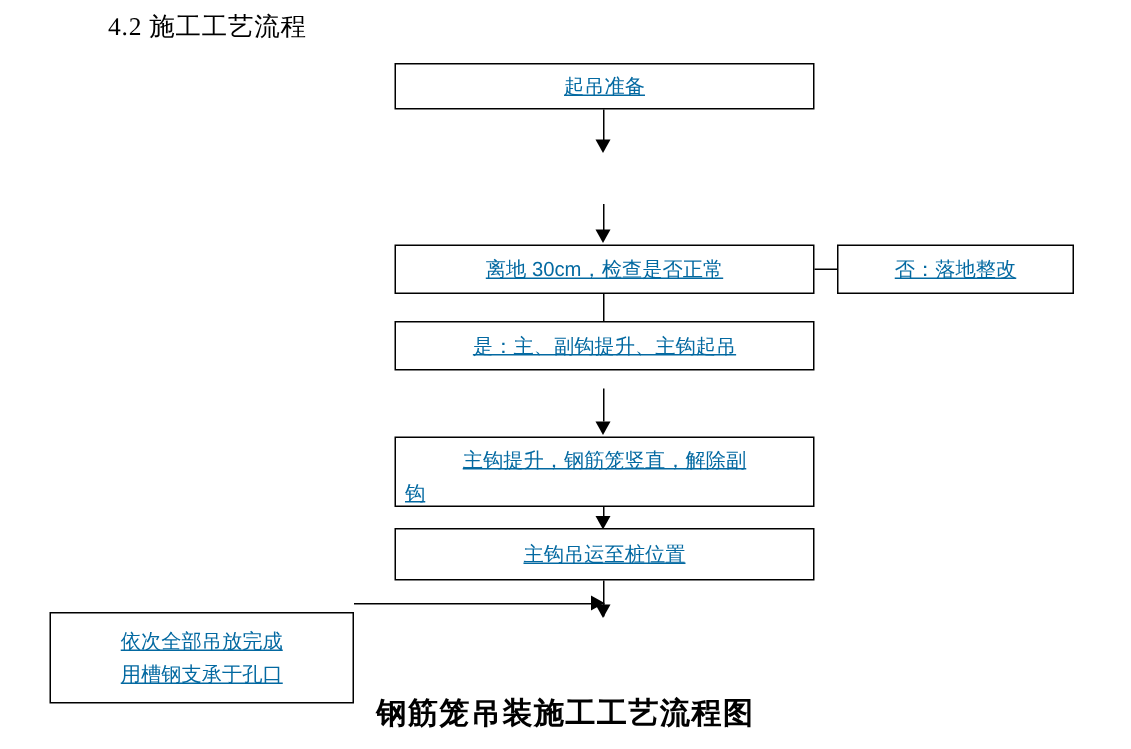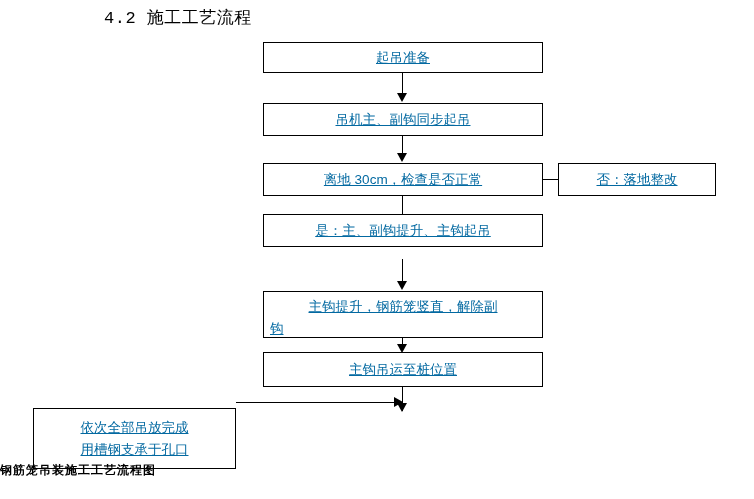--- a/index.html
+++ b/index.html
@@ -13,35 +13,35 @@
     height: 499px;
     background: #ffffff;
     overflow: hidden;
     font-family: "Liberation Sans", "DejaVu Sans", sans-serif;
     color: #000000;
   }
   .section-title {
     position: absolute;
     left: 72px;
     top: 6px;
-    font-family: Liberation Mono, monospace;
+    font-family: Liberation Serif, serif;
     font-size: 17px;
     letter-spacing: 0.5px;
     color: #000000;
     white-space: nowrap;
-    margin-left: 32px;
   }
   .caption {
     position: absolute;
     left: 0;
     top: 462px;
     width: 754px;
+    text-align: center;
     font-family: "Liberation Serif", "DejaVu Serif", serif;
     font-weight: bold;
-    font-size: 12px;
+    font-size: 20px;
     letter-spacing: 1px;
     color: #000000;
   }
   .node {
     position: absolute;
     box-sizing: border-box;
     border: 1.4px solid #000000;
     background: #ffffff;
     font-size: 13.5px;
     line-height: 22px;
@@ -97,21 +97,20 @@
 
 <div id="page">
 
   <div class="section-title">4.2 施工工艺流程</div>
 
   <div class="node" style="left:263px; top:42px; width:280px; height:31px;">起吊准备</div>
 
   <div class="conn v-line" style="left:402px; top:73px; height:22px;"></div>
   <div class="arrow-down" style="left:397px; top:93px;"></div>
 
-  <div class="node" style="left:263px; top:103px; width:280px; height:33px;">吊机主、副钩同步起吊</div>
 
   <div class="conn v-line" style="left:402px; top:136px; height:19px;"></div>
   <div class="arrow-down" style="left:397px; top:153px;"></div>
 
   <div class="node" style="left:263px; top:163px; width:280px; height:33px;">离地 30cm，检查是否正常</div>
 
   <div class="conn h-line" style="left:543px; top:179px; width:34px;"></div>
   <div class="arrow-right" style="left:572px; top:174.5px;"></div>
 
   <div class="node" style="left:558px; top:163px; width:158px; height:33px;">否：落地整改</div>

